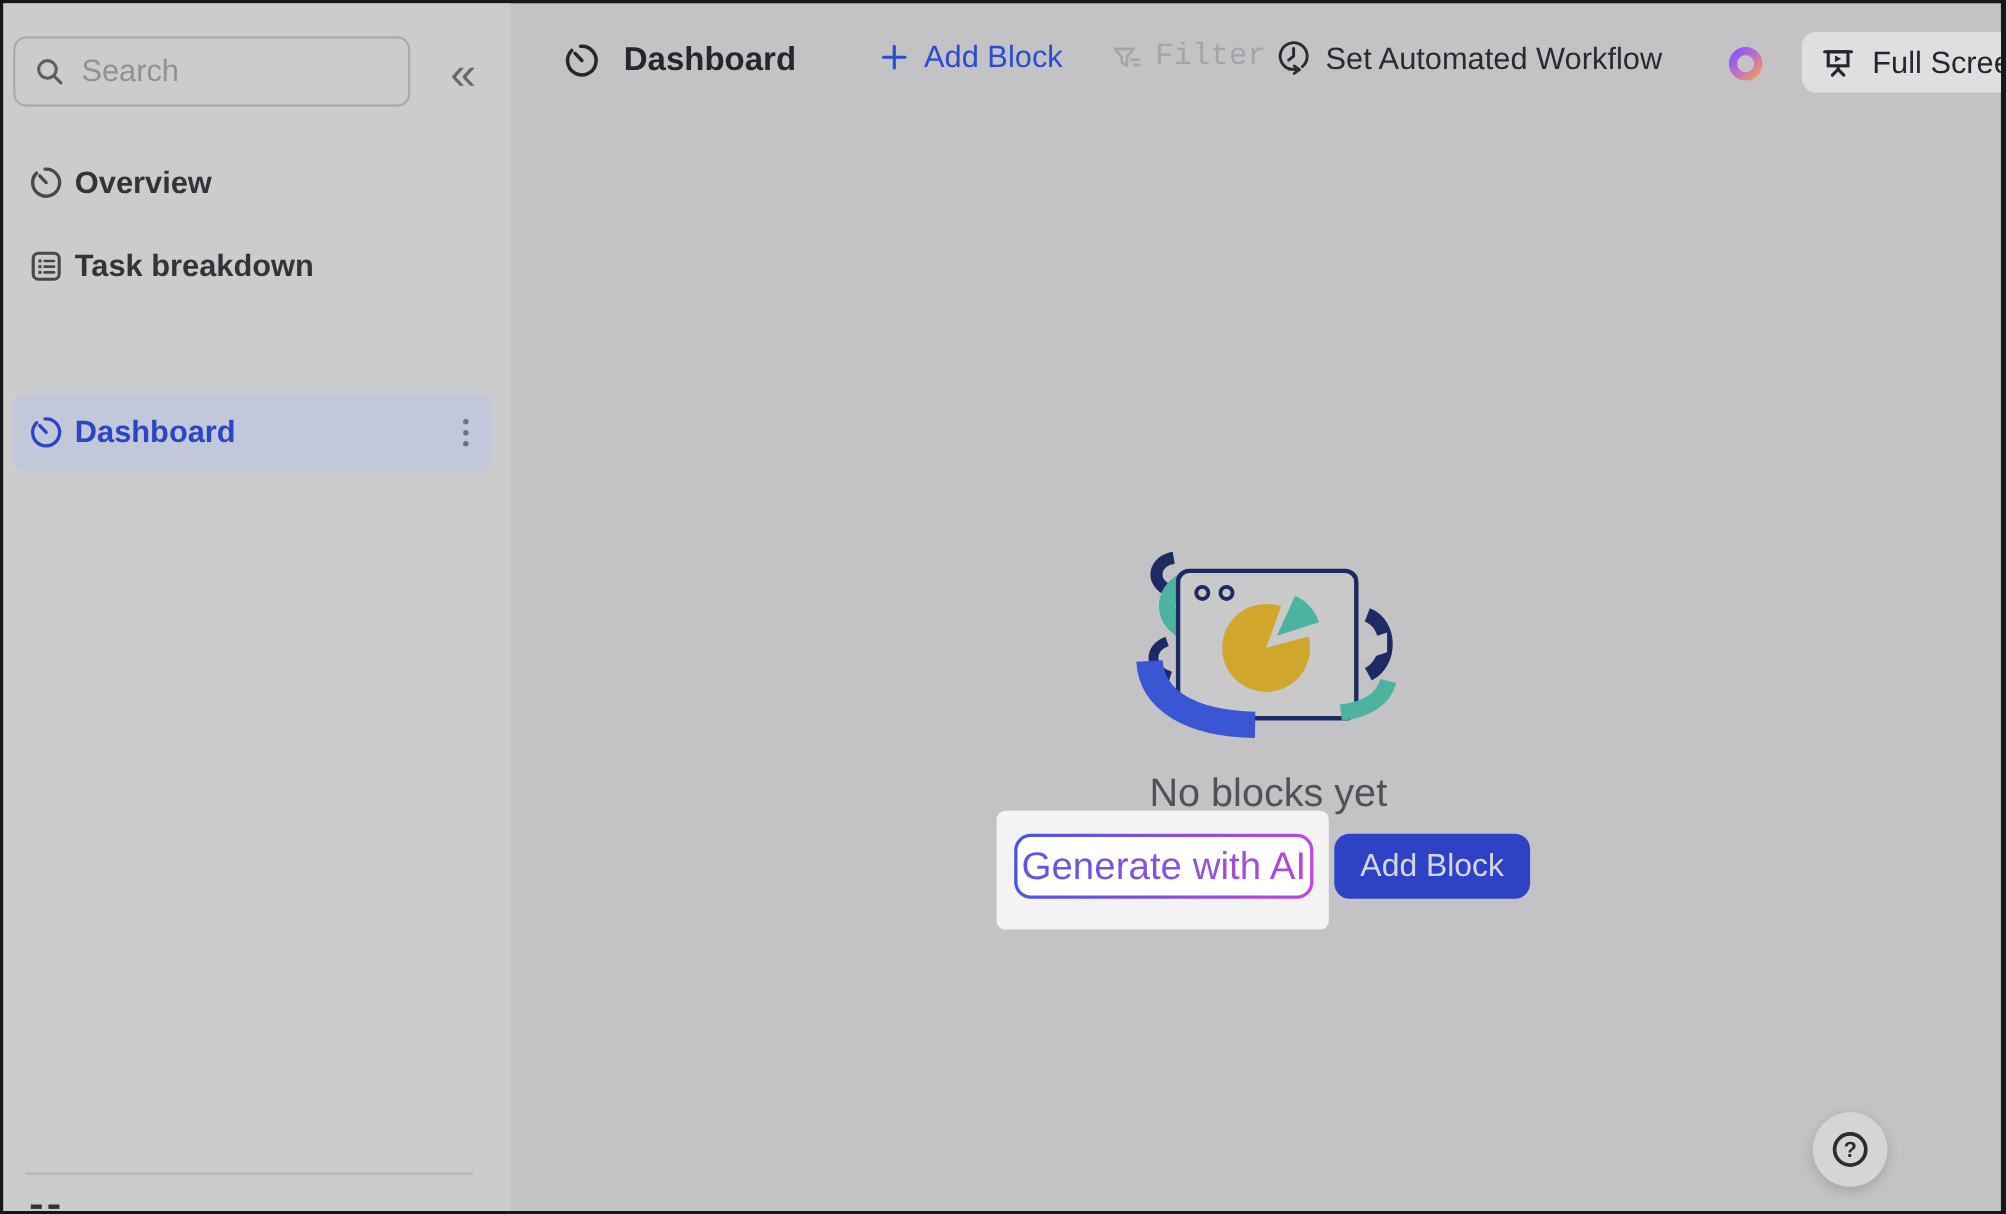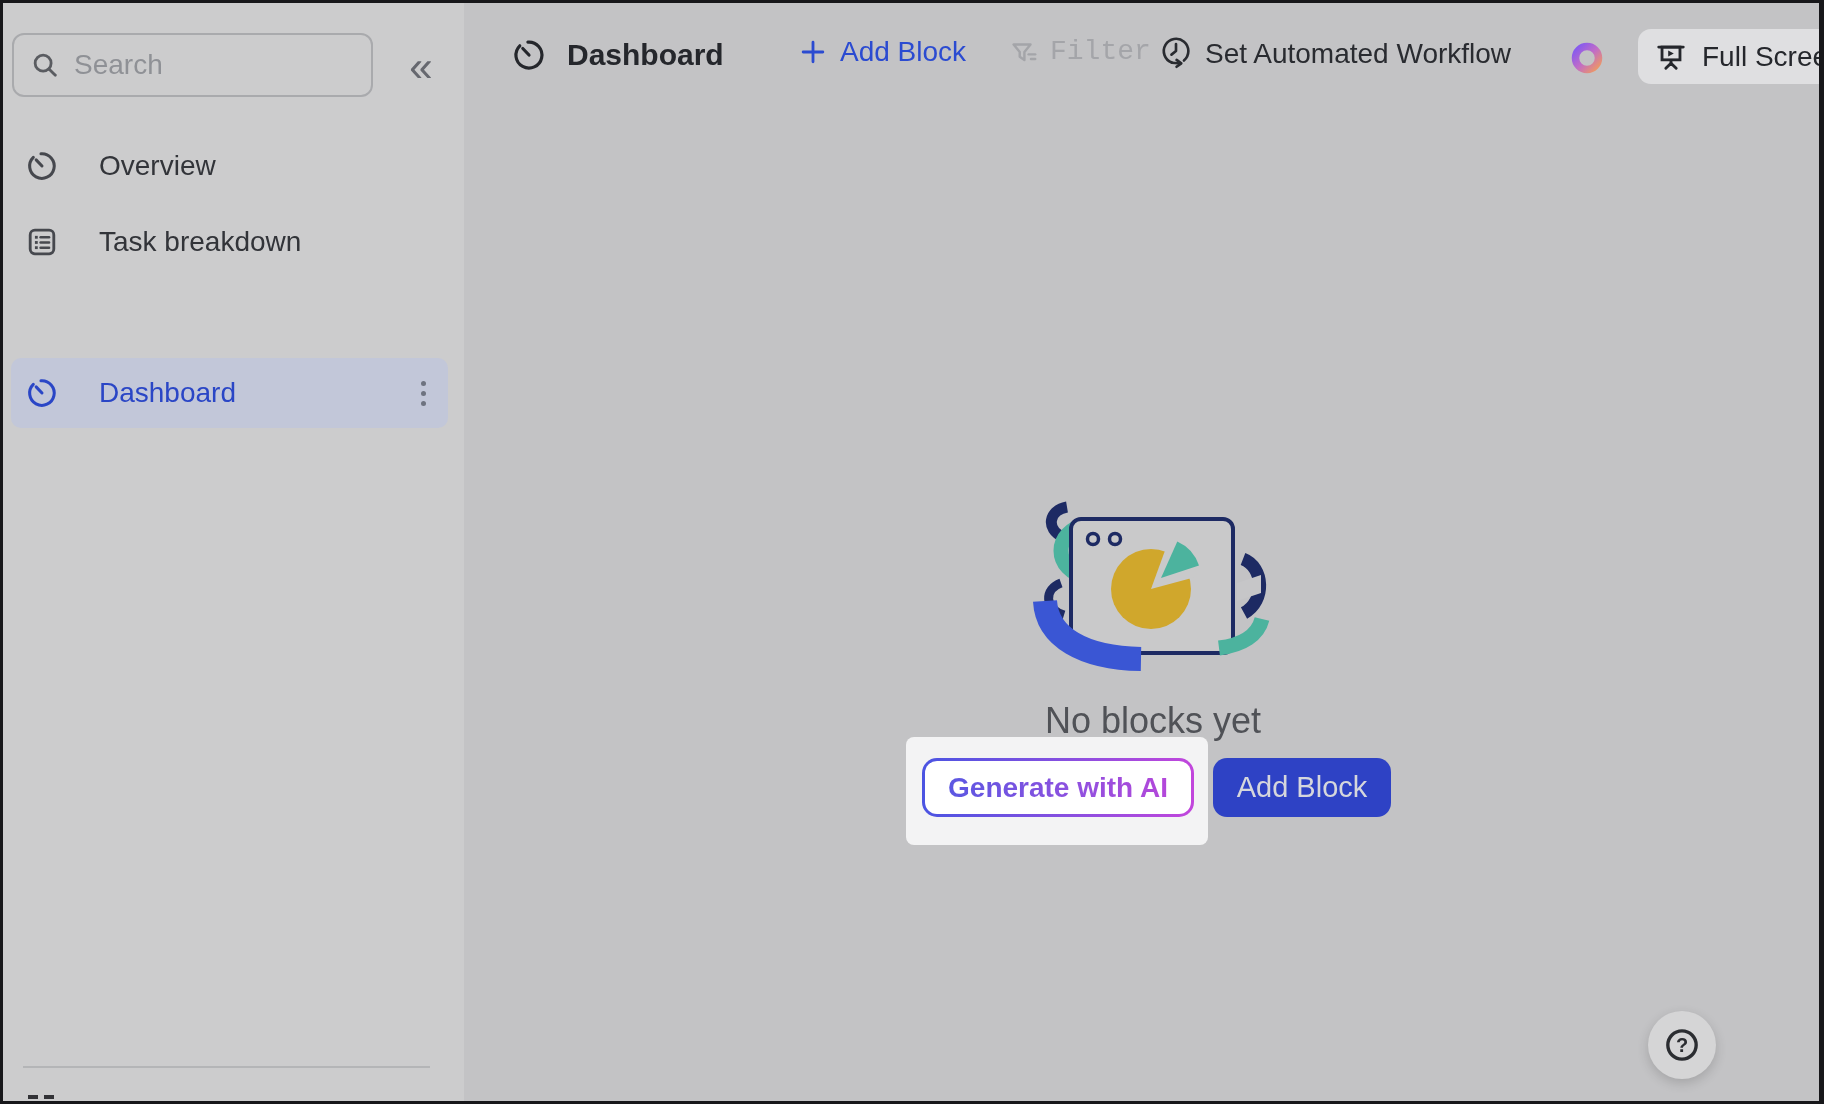--- a/index.html
+++ b/index.html
@@ -29,23 +29,23 @@
     font-family:inherit;
   }
   .search-box input::placeholder{ color:#8f9196; }
   .collapse-btn{
     position:absolute; left:392px; top:36px; width:52px; height:56px;
     display:flex; align-items:center; justify-content:center;
     font-size:42px; color:#66686f; cursor:pointer; user-select:none;
   }
   .nav-item{
     position:absolute; left:8px; width:437px; height:68px;
-    display:flex; align-items:center; gap:40px;
+    display:flex; align-items:center; gap:9px;
     padding:0 18px 0 14px; border-radius:10px;
-    color:#323439; font-size:28px; cursor:pointer;
+    color:#323439; font-size:28px; cursor:pointer;font-weight:bold;
   }
   .nav-item .nav-icon{ color:#46484e; display:flex; }
   .nav-item.selected{
     background:#c2c7d9; color:#2a46c6; height:70px;
   }
   .nav-item.selected .nav-icon{ color:#2a46c6; }
   .nav-item .spacer{ flex:1; }
   .kebab{ display:flex; flex-direction:column; gap:5px; padding:6px 4px; }
   .kebab i{ width:5px; height:5px; border-radius:50%; background:#6e7380; }
   .side-divider{
@@ -85,23 +85,23 @@
   .btn-row{ position:absolute; left:919px; top:755px; display:flex; gap:19px; }
   .gen-btn{
     width:272px; height:59px; border-radius:15px; padding:3px; cursor:pointer;
     background:linear-gradient(90deg,#4b54e2 0%,#8a4fe0 55%,#c246dc 100%);
   }
   .gen-btn .inner{
     width:100%; height:100%; background:#ffffff; border-radius:12px;
     display:flex; align-items:center; justify-content:center;
   }
   .gen-btn .grad-text{
-    font-size:28px;
+    font-size:35px;
     background:linear-gradient(90deg,#5b57e2 0%,#9150df 60%,#b447da 100%);
-    -webkit-background-clip:text; background-clip:text; color:transparent;font-weight:bold;
+    -webkit-background-clip:text; background-clip:text; color:transparent;
   }
   .primary-btn{
     width:178px; height:59px; border-radius:14px; border:none; cursor:pointer;
     background:#2e42c5; color:#d6d7dc; font-size:29px;
     display:flex; align-items:center; justify-content:center;
     font-family:inherit;
   }
 
   
   .help-fab{

